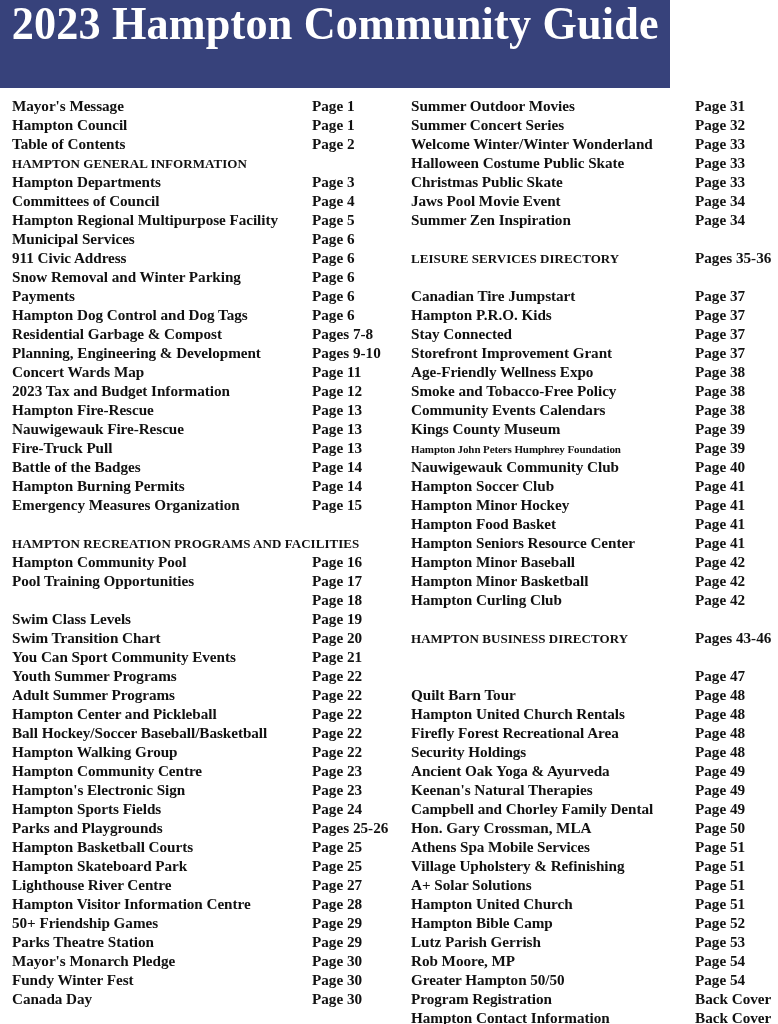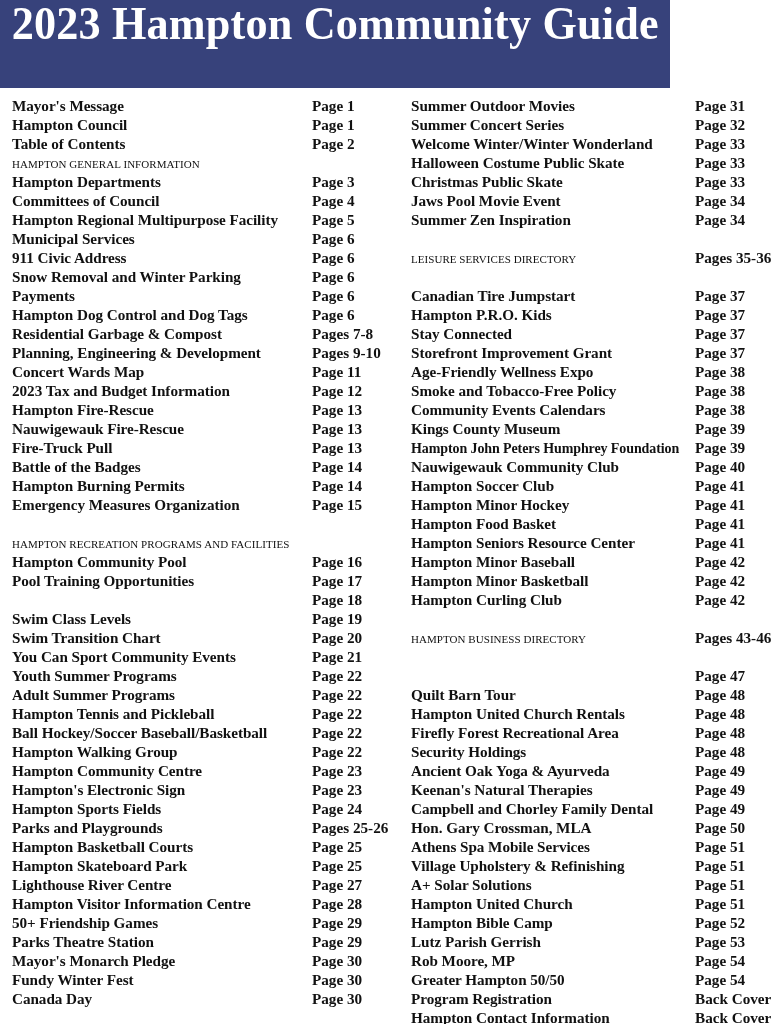--- a/index.html
+++ b/index.html
@@ -79,28 +79,28 @@
     font-weight: bold;
     font-size: 15.2px;
     color: #111111;
     white-space: nowrap;
   }
   .col-left  .row .page { left: 300px; }
   .col-right .row .page { left: 284px; }
 
   
   .row.heading .title {
-    font-weight: normal;
+    font-weight: bold;
+    font-size: 13px;
+    letter-spacing: 0.05px;
+  }
+
+  
+  .row.condensed .title {
     font-size: 11px;
-    letter-spacing: 0.05px;
-  }
-
-  
-  .row.condensed .title {
-    font-size: 14px;
     letter-spacing: -0.1px;
   }
 
   
   .row.spacer { height: 19px; }
 </style>
 </head>
 <body>
 
 <div class="page">
@@ -136,21 +136,21 @@
         <div class="row spacer"></div>
         <div class="row heading"><span class="title">HAMPTON RECREATION PROGRAMS AND FACILITIES</span></div>
         <div class="row"><span class="title">Hampton Community Pool</span><span class="page">Page 16</span></div>
         <div class="row"><span class="title">Pool Training Opportunities</span><span class="page">Page 17</span></div>
         <div class="row"><span class="page">Page 18</span></div>
         <div class="row"><span class="title">Swim Class Levels</span><span class="page">Page 19</span></div>
         <div class="row"><span class="title">Swim Transition Chart</span><span class="page">Page 20</span></div>
         <div class="row"><span class="title">You Can Sport Community Events</span><span class="page">Page 21</span></div>
         <div class="row"><span class="title">Youth Summer Programs</span><span class="page">Page 22</span></div>
         <div class="row"><span class="title">Adult Summer Programs</span><span class="page">Page 22</span></div>
-        <div class="row"><span class="title">Hampton Tennis and Pickleball</span><span class="page">Page 22</span></div>
+        <div class="row"><span class="title">Hampton Center and Pickleball</span><span class="page">Page 22</span></div>
         <div class="row"><span class="title">Ball Hockey/Soccer Baseball/Basketball</span><span class="page">Page 22</span></div>
         <div class="row"><span class="title">Hampton Walking Group</span><span class="page">Page 22</span></div>
         <div class="row"><span class="title">Hampton Community Centre</span><span class="page">Page 23</span></div>
         <div class="row"><span class="title">Hampton's Electronic Sign</span><span class="page">Page 23</span></div>
         <div class="row"><span class="title">Hampton Sports Fields</span><span class="page">Page 24</span></div>
         <div class="row"><span class="title">Parks and Playgrounds</span><span class="page">Pages 25-26</span></div>
         <div class="row"><span class="title">Hampton Basketball Courts</span><span class="page">Page 25</span></div>
         <div class="row"><span class="title">Hampton Skateboard Park</span><span class="page">Page 25</span></div>
         <div class="row"><span class="title">Lighthouse River Centre</span><span class="page">Page 27</span></div>
         <div class="row"><span class="title">Hampton Visitor Information Centre</span><span class="page">Page 28</span></div>

